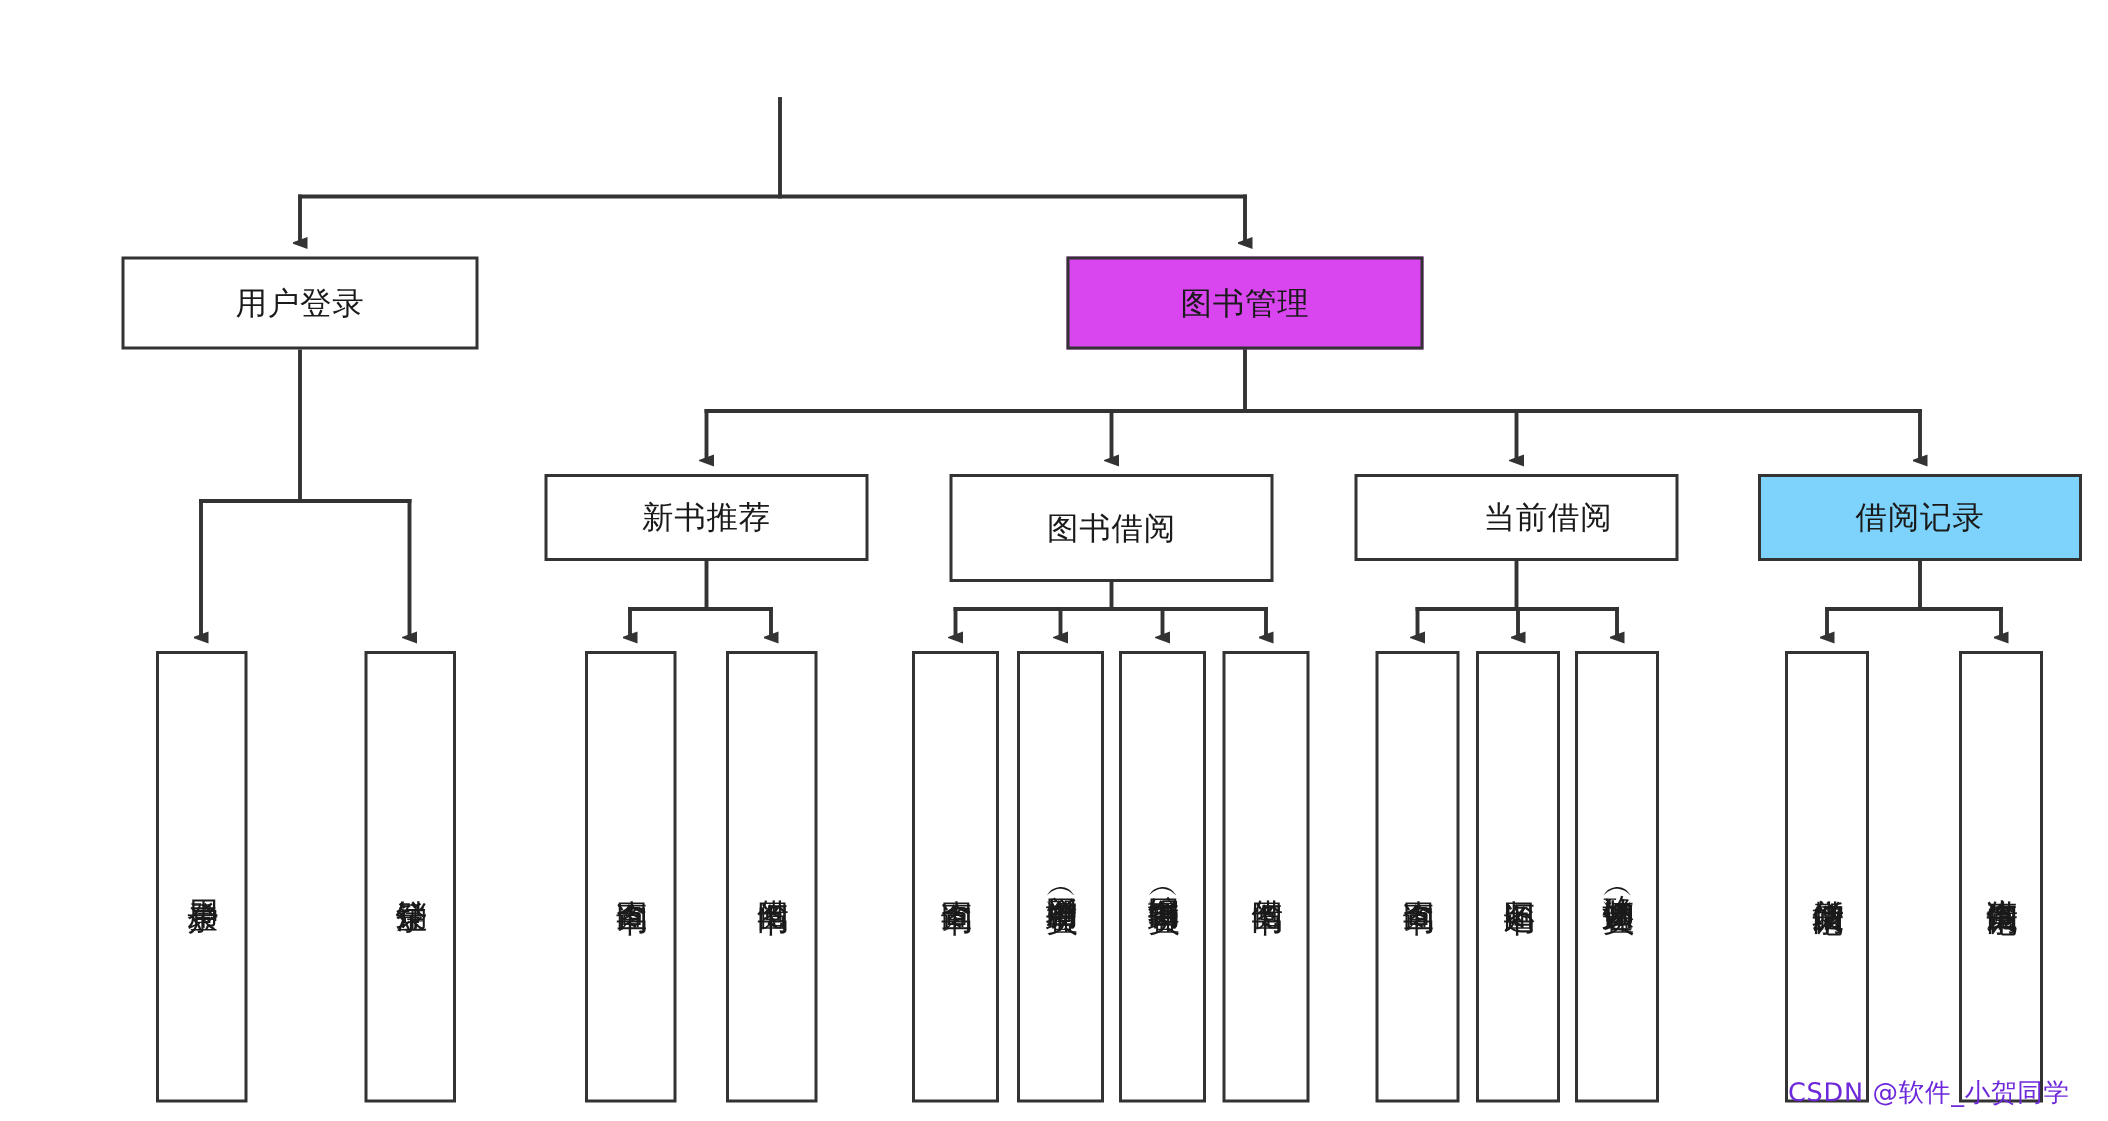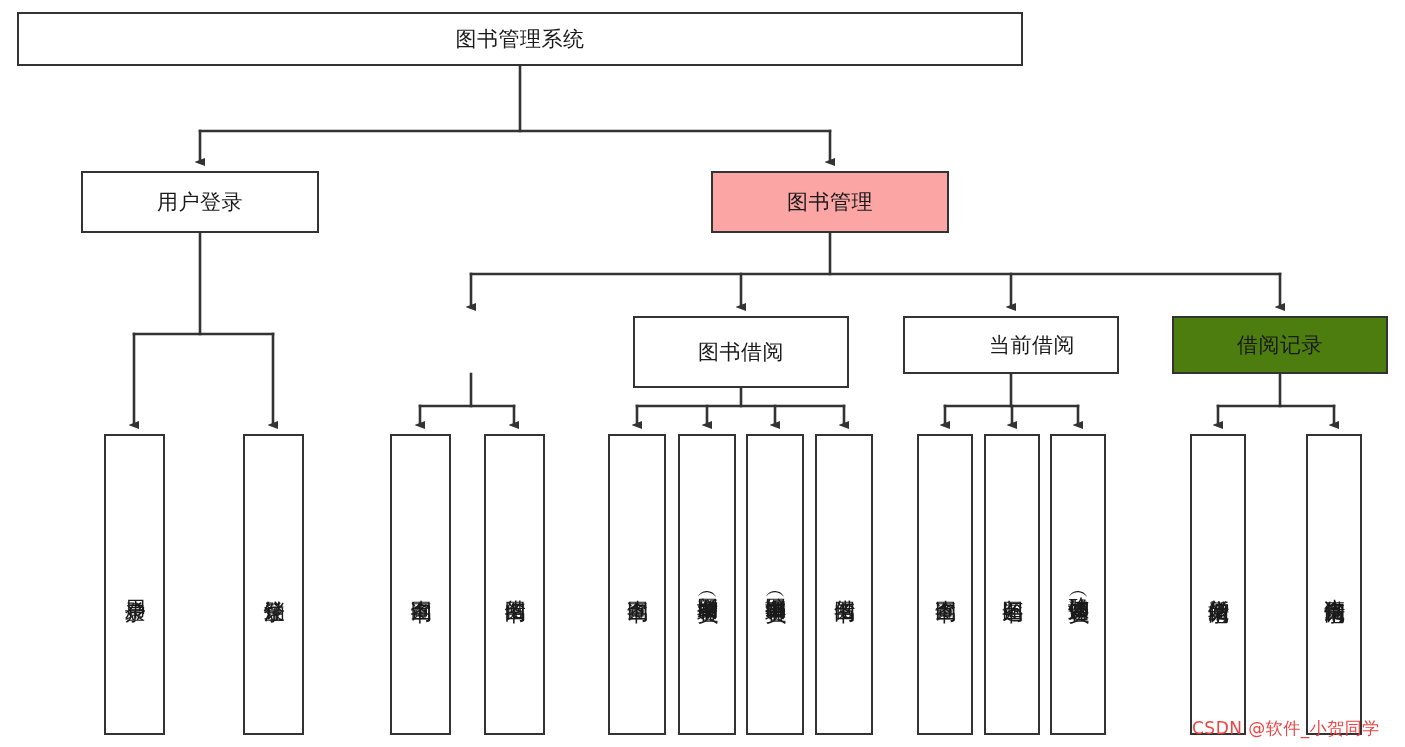--- a/index.html
+++ b/index.html
@@ -117,38 +117,38 @@
       <path d="M1012,406 L1012,425" marker-end="url(#arrow)"></path>
       <path d="M1078,406 L1078,425" marker-end="url(#arrow)"></path>
 
       <path d="M1280,374 L1280,406"></path>
       <path d="M1218,406 L1334,406"></path>
       <path d="M1218,406 L1218,425" marker-end="url(#arrow)"></path>
       <path d="M1334,406 L1334,425" marker-end="url(#arrow)"></path>
     </g>
   </svg>
 
-  <div class="node" id="node-root" style="left: 17px; top: 12px; width: 1006px; height: 54px; border-color: rgb(51, 51, 51); background: rgb(255, 255, 255);">
-    <span class="node-label">图书管理系统</span>
-  </div>
 
   <div class="node" id="node-l2-0" style="left: 81px; top: 171px; width: 238px; height: 62px; border-color: rgb(51, 51, 51); background: rgb(255, 255, 255);">
     <span class="node-label">用户登录</span>
   </div>
-  <div class="node" id="node-l2-1" style="left: 711px; top: 171px; width: 238px; height: 62px; border-color: rgb(51, 51, 51); background: #fca5a5;">
+  <div class="node" id="node-l2-1" style="left: 711px; top: 171px; width: 238px; height: 62px; border-color: rgb(51, 51, 51); background: #d946ef;">
     <span class="node-label">图书管理</span>
   </div>
 
+  <div class="node" id="node-l3-0" style="left: 363px; top: 316px; width: 216px; height: 58px; border-color: rgb(51, 51, 51); background: rgb(255, 255, 255);">
+    <span class="node-label">新书推荐</span>
+  </div>
   <div class="node" id="node-l3-1" style="left: 633px; top: 316px; width: 216px; height: 72px; border-color: rgb(51, 51, 51); background: rgb(255, 255, 255);">
     <span class="node-label">图书借阅</span>
   </div>
   <div class="node" id="node-l3-2" style="left: 903px; top: 316px; width: 216px; height: 58px; border-color: rgb(51, 51, 51); background: rgb(255, 255, 255); padding-left: 42px;">
     <span class="node-label">当前借阅</span>
   </div>
-  <div class="node" id="node-l3-3" style="left: 1172px; top: 316px; width: 216px; height: 58px; border-color: rgb(51, 51, 51); background: #4d7c0f;">
+  <div class="node" id="node-l3-3" style="left: 1172px; top: 316px; width: 216px; height: 58px; border-color: rgb(51, 51, 51); background: #7dd3fc;">
     <span class="node-label">借阅记录</span>
   </div>
 
   <div class="node vertical" id="node-leaf-0" style="left: 104px; top: 434px; width: 61px; height: 301px; border-color: rgb(51, 51, 51); background: rgb(255, 255, 255);">
     <span class="node-label">用户登录</span>
   </div>
   <div class="node vertical" id="node-leaf-1" style="left: 243px; top: 434px; width: 61px; height: 301px; border-color: rgb(51, 51, 51); background: rgb(255, 255, 255);">
     <span class="node-label">注销登录</span>
   </div>
   <div class="node vertical" id="node-leaf-2" style="left: 390px; top: 434px; width: 61px; height: 301px; border-color: rgb(51, 51, 51); background: rgb(255, 255, 255);">
@@ -178,14 +178,14 @@
   <div class="node vertical" id="node-leaf-10" style="left: 1050px; top: 434px; width: 56px; height: 301px; border-color: rgb(51, 51, 51); background: rgb(255, 255, 255);">
     <span class="node-label">确认归还（管理员）</span>
   </div>
   <div class="node vertical" id="node-leaf-11" style="left: 1190px; top: 434px; width: 56px; height: 301px; border-color: rgb(51, 51, 51); background: rgb(255, 255, 255);">
     <span class="node-label">新增借阅记录</span>
   </div>
   <div class="node vertical" id="node-leaf-12" style="left: 1306px; top: 434px; width: 56px; height: 301px; border-color: rgb(51, 51, 51); background: rgb(255, 255, 255);">
     <span class="node-label">查询借阅记录</span>
   </div>
 
-  <div class="watermark" style="left: 1192px; top: 717px; color: #ef4444;">CSDN @软件_小贺同学</div>
+  <div class="watermark" style="left: 1192px; top: 717px; color: #6d28d9;">CSDN @软件_小贺同学</div>
 </div>
 
 </body></html>

